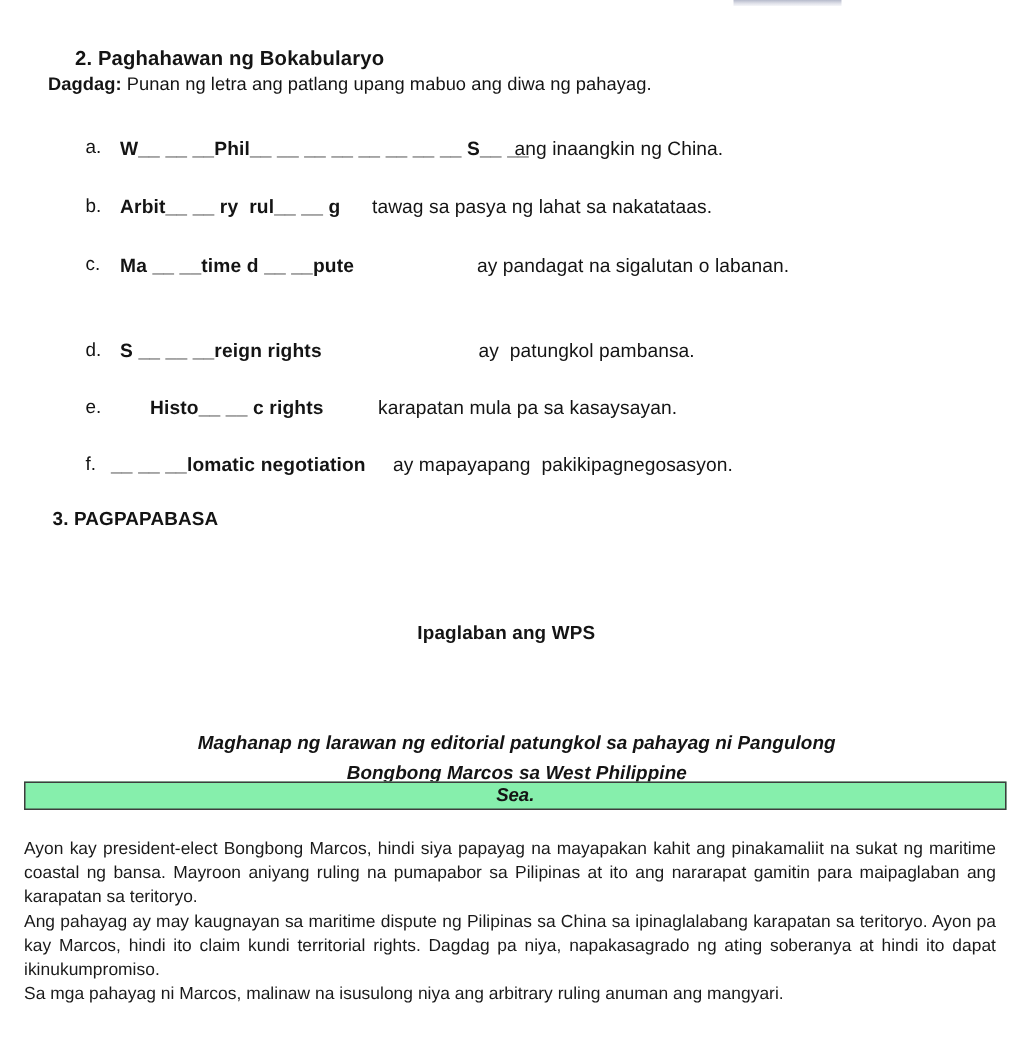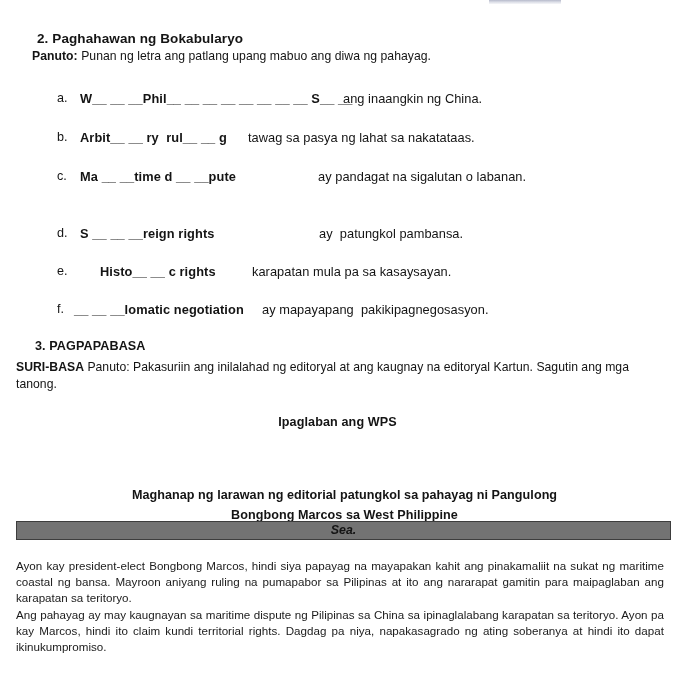--- a/index.html
+++ b/index.html
@@ -32,21 +32,21 @@
     position: absolute;
     left: 0;
     top: 0;
     width: 689px;
     height: 697px;
   }
 
   
   .sec-title {
     position: absolute;
-    left: 37px;
+    left: 50px;
     top: 31px;
     font-size: 13.5px;
     font-weight: bold;
     letter-spacing: .1px;
   }
   .panuto-line {
     position: absolute;
     left: 32px;
     top: 49px;
     font-size: 12.2px;
@@ -136,41 +136,42 @@
     letter-spacing: .1px;
   }
 
   
   .find-img {
     position: absolute;
     left: 0;
     top: 485px;
     width: 689px;
     text-align: center;
+    font-style: italic;
     font-weight: bold;
     font-size: 12.6px;
     line-height: 20px;
     letter-spacing: .05px;
   }
   .find-img .l1 { display: block; }
   .find-img .l2 { display: block; }
 
   
   .sea-box {
     position: absolute;
     left: 16px;
     top: 521px;
     width: 655px;
     height: 19px;
     border: 1px solid #3d3d3d;
     box-sizing: border-box;
     display: flex;
     align-items: center;
     justify-content: center;
-    background: #737373;
+    background: #86efac;
   }
   .sea-box .sea-text {
     font-style: italic;
     font-weight: bold;
     font-size: 12.4px;
     line-height: 1;
   }
 
   
   .article {
@@ -193,21 +194,21 @@
 </head>
 <body>
 
 <div class="top-sliver"></div>
 
 <div class="page">
 
   <div class="sec-title">2. Paghahawan ng Bokabularyo</div>
 
   <div class="panuto-line">
-    <span class="lead">Panuto:</span><span> Punan ng letra ang patlang upang mabuo ang diwa ng pahayag.</span>
+    <span class="lead">Dagdag:</span><span> Punan ng letra ang patlang upang mabuo ang diwa ng pahayag.</span>
   </div>
 
   <div class="item it-a">
     <span class="ltr">a.</span>
     <span class="stem">W__ __ __Phil__ __ __ __ __ __ __ __ S__ __</span>
     <span class="tail">ang inaangkin ng China.</span>
   </div>
 
   <div class="item it-b">
     <span class="ltr">b.</span>
@@ -234,33 +235,31 @@
   </div>
 
   <div class="item it-f">
     <span class="ltr">f.</span>
     <span class="stem">__ __ __lomatic negotiation</span>
     <span class="tail">ay mapayapang  pakikipagnegosasyon.</span>
   </div>
 
   <div class="sec3-title">3. PAGPAPABASA</div>
 
-  <div class="suri">
-    <span class="lead">SURI-BASA</span><span> Panuto: Pakasuriin ang inilalahad ng editoryal at ang kaugnay na editoryal Kartun. Sagutin ang mga tanong.</span>
-  </div>
 
   <div class="wps">Ipaglaban ang WPS</div>
 
   <div class="find-img">
     <span class="l1">Maghanap ng larawan ng editorial    patungkol sa pahayag ni Pangulong</span>
     <span class="l2">Bongbong Marcos sa West Philippine</span>
   </div>
 
   <div class="sea-box">
     <span class="sea-text">Sea.</span>
   </div>
 
   <div class="article">
     <p class="tight">Ayon kay president-elect Bongbong Marcos, hindi siya papayag na mayapakan kahit ang pinakamaliit na sukat ng maritime coastal ng bansa. Mayroon aniyang ruling na pumapabor sa Pilipinas at ito ang nararapat gamitin para maipaglaban ang karapatan sa teritoryo.</p>
     <p class="tight">Ang pahayag ay may kaugnayan sa maritime dispute ng Pilipinas sa China sa ipinaglalabang karapatan sa teritoryo. Ayon pa kay Marcos, hindi ito claim kundi territorial rights. Dagdag pa niya, napakasagrado ng ating soberanya at hindi ito dapat ikinukumpromiso.</p>
+    <p class="last">Sa mga pahayag ni Marcos, malinaw na isusulong niya ang arbitrary ruling anuman ang mangyari.</p>
   </div>
 
 </div>
 
 </body></html>

